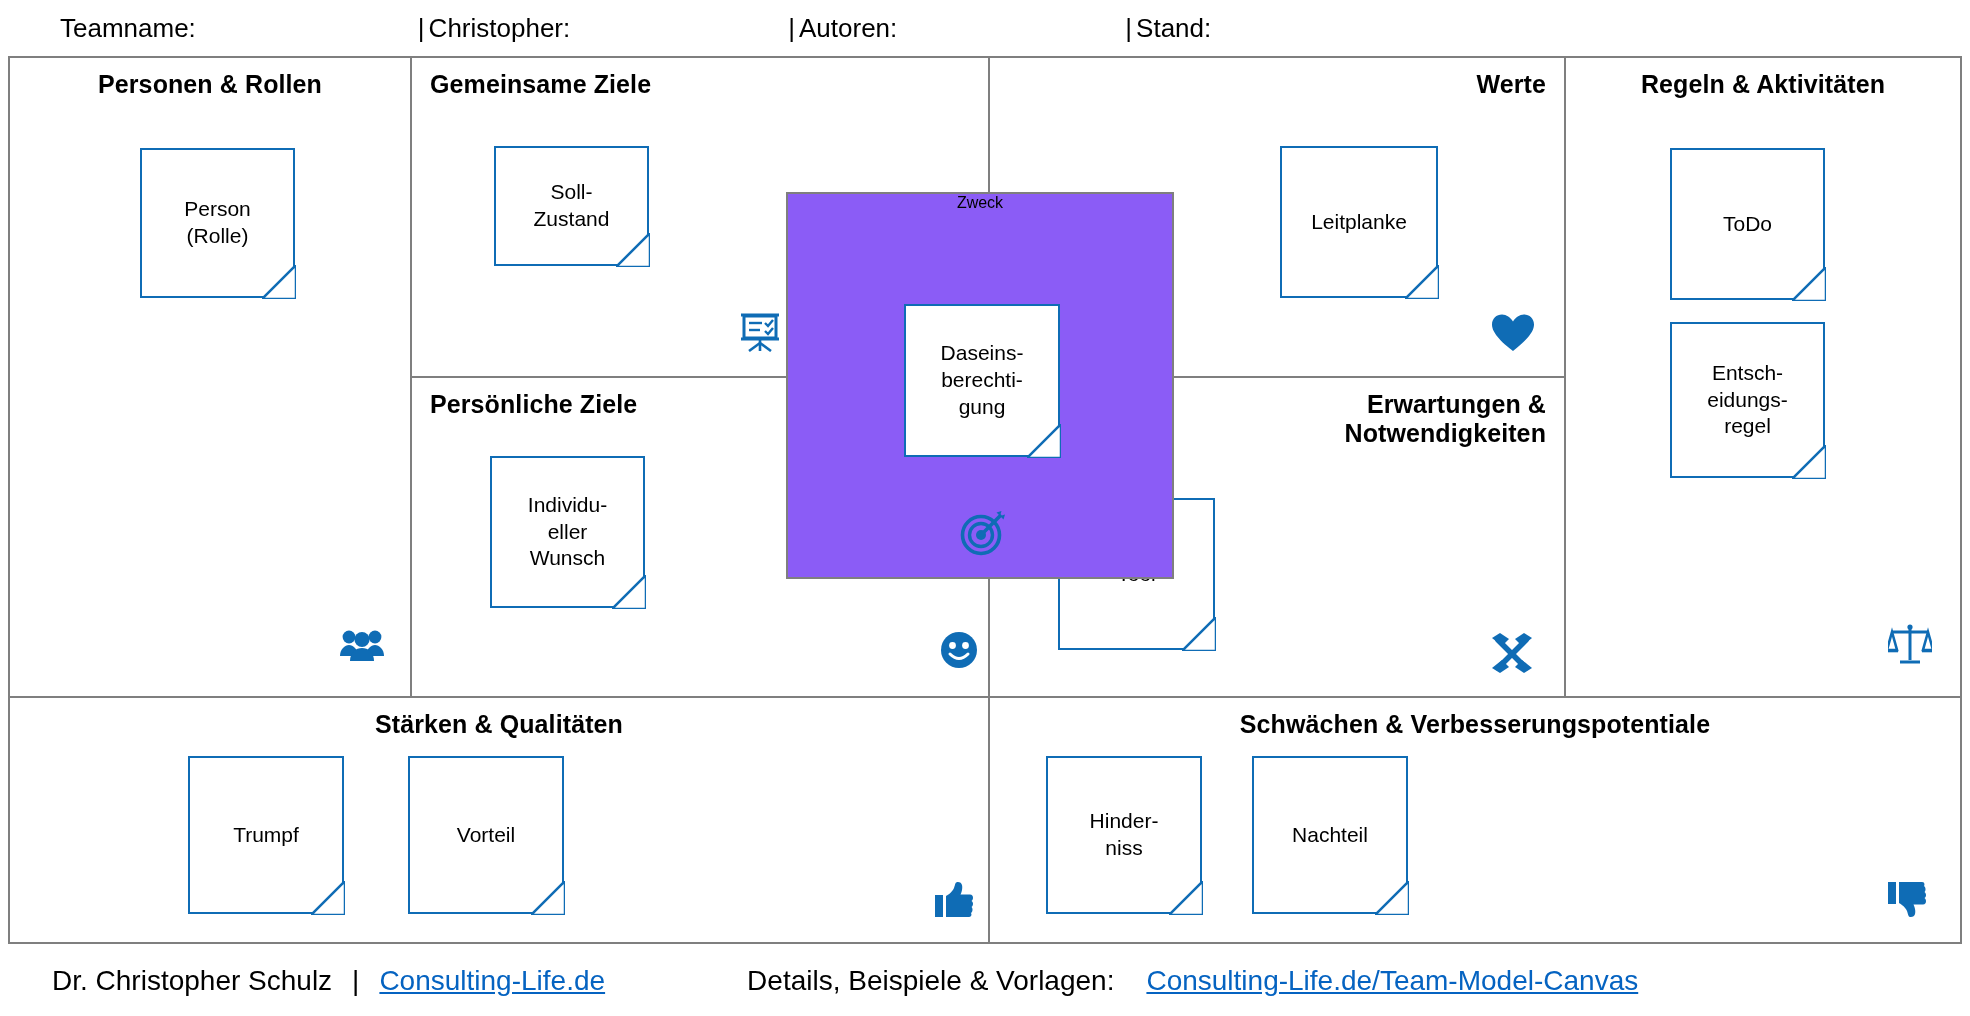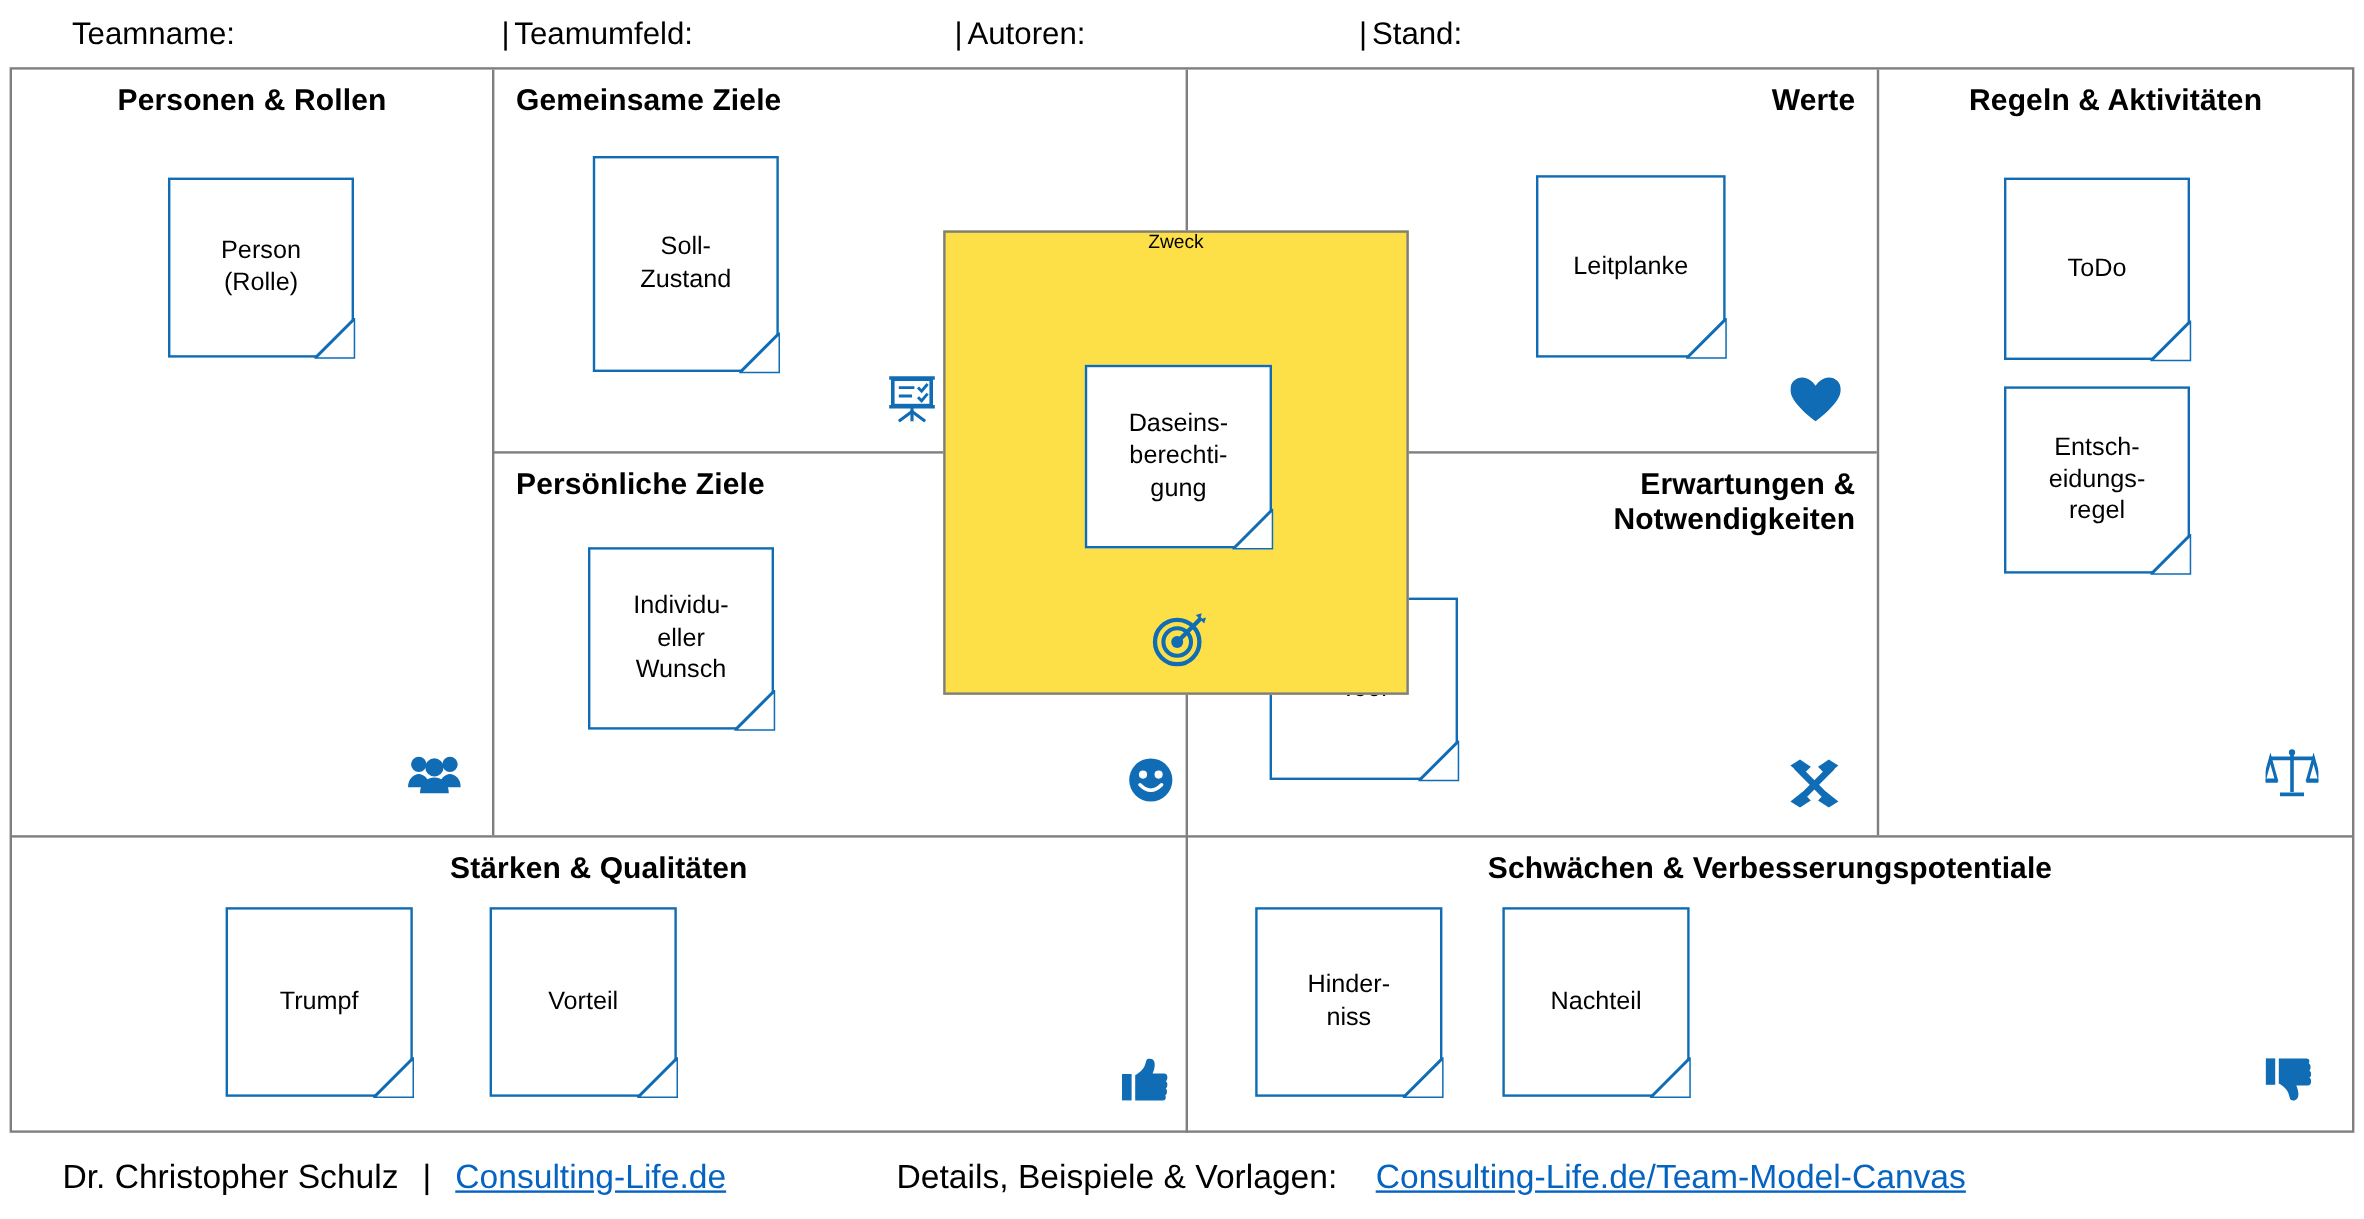--- a/index.html
+++ b/index.html
@@ -90,21 +90,21 @@
     color:#0f6cb5;
     fill:#0f6cb5;
     line-height:0;
   }
 
   
   .zweck-box{
     position:absolute;
     box-sizing:border-box;
     border:2px solid #7f7f7f;
-    background:#fde047;
+    background:#8b5cf6;
     z-index:20;
   }
 
   
   .footer-row{
     position:absolute;
     left:0;top:946px;width:1970px;height:70px;
     font-size:28px;
     display:flex;align-items:center;
     white-space:nowrap;
@@ -120,21 +120,21 @@
 </style>
 </head>
 <body>
 
 <div class="canvas-root">
 
   <div class="header-row">
     <span class="hdr-label">Teamname:</span>
     <span class="hdr-gap-1"></span>
     <span class="hdr-sep">|</span>
-    <span>Teamumfeld:</span>
+    <span>Christopher:</span>
     <span class="hdr-gap-2"></span>
     <span class="hdr-sep">|</span>
     <span>Autoren:</span>
     <span class="hdr-gap-3"></span>
     <span class="hdr-sep">|</span>
     <span>Stand:</span>
   </div>
 
   <div class="grid-frame">
 
@@ -167,21 +167,21 @@
           <path d="M0 28 c0-7 5-11 9-11 c4 0 9 4 9 11 z" fill="#0f6cb5"></path>
           <path d="M26 28 c0-7 5-11 9-11 c4 0 9 4 9 11 z" fill="#0f6cb5"></path>
           <path d="M10 33 c0-8.5 6-13 12-13 c6 0 12 4.5 12 13 z" fill="#0f6cb5"></path>
         </svg>
       </span>
     </div>
 
     <div class="cell" style="left:402px;top:0;width:576px;height:318px;">
       <div class="title left">Gemeinsame Ziele</div>
 
-      <div class="note" style="left:82px;top:72px;width:155px;height:180px;">
+      <div class="note" style="left:82px;top:88px;width:155px;height:120px;">
         <span class="note-txt">Soll-<br>Zustand</span>
         <span class="fold">
           <svg width="34" height="34" viewBox="0 0 34 34">
             <path d="M34 0 L0 34 L34 34 Z" fill="#ffffff"></path>
             <path d="M34 0 L0 34 L34 34 Z" fill="none" stroke="#0f6cb5" stroke-width="2.5"></path>
           </svg>
         </span>
       </div>
 
       <span class="icon" style="left:328px;top:252px;">

